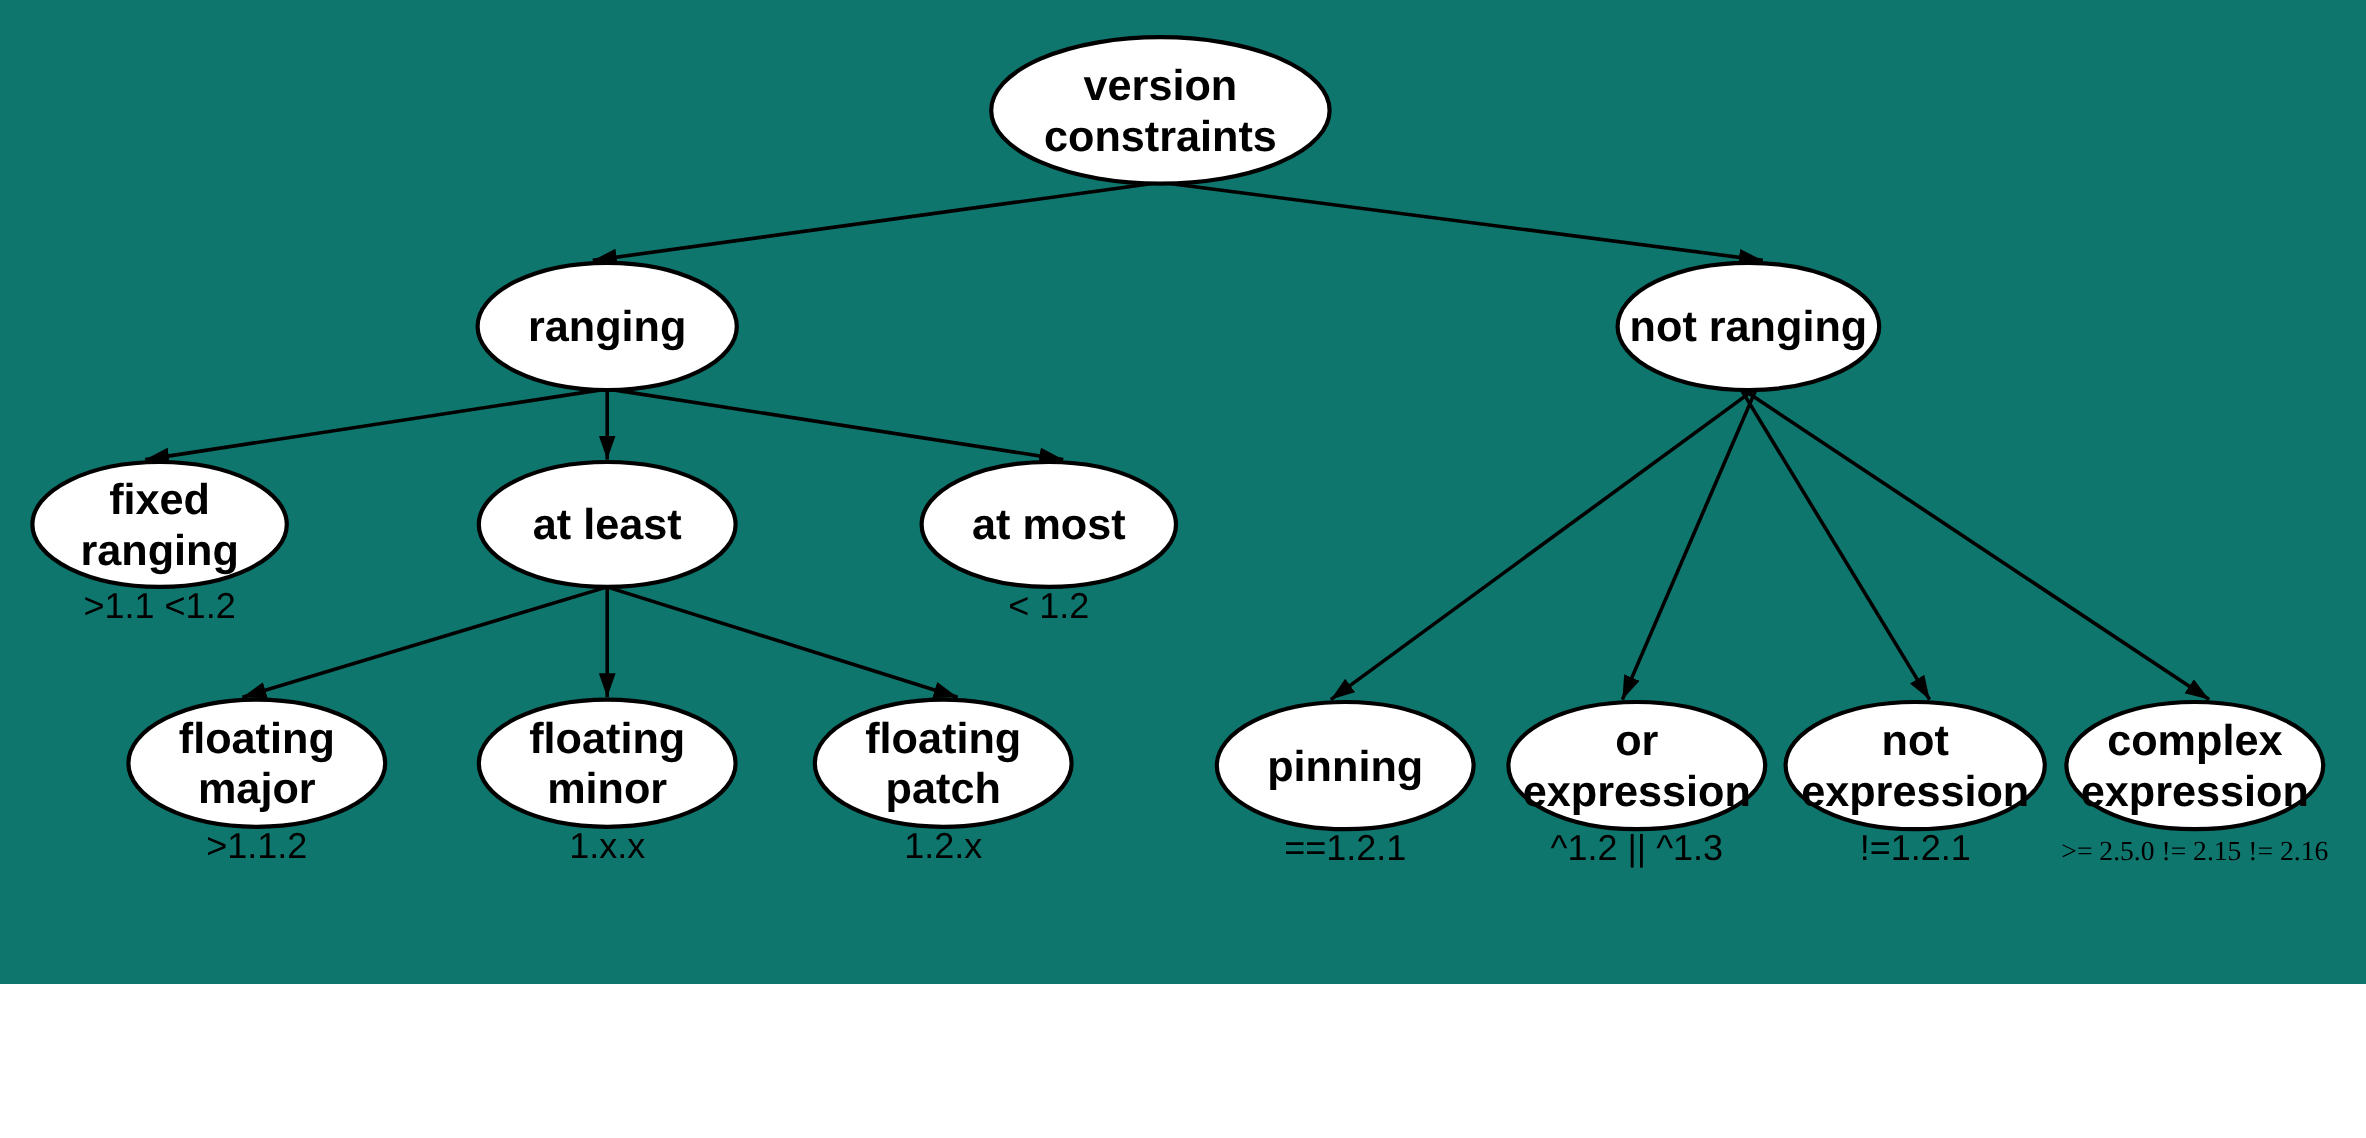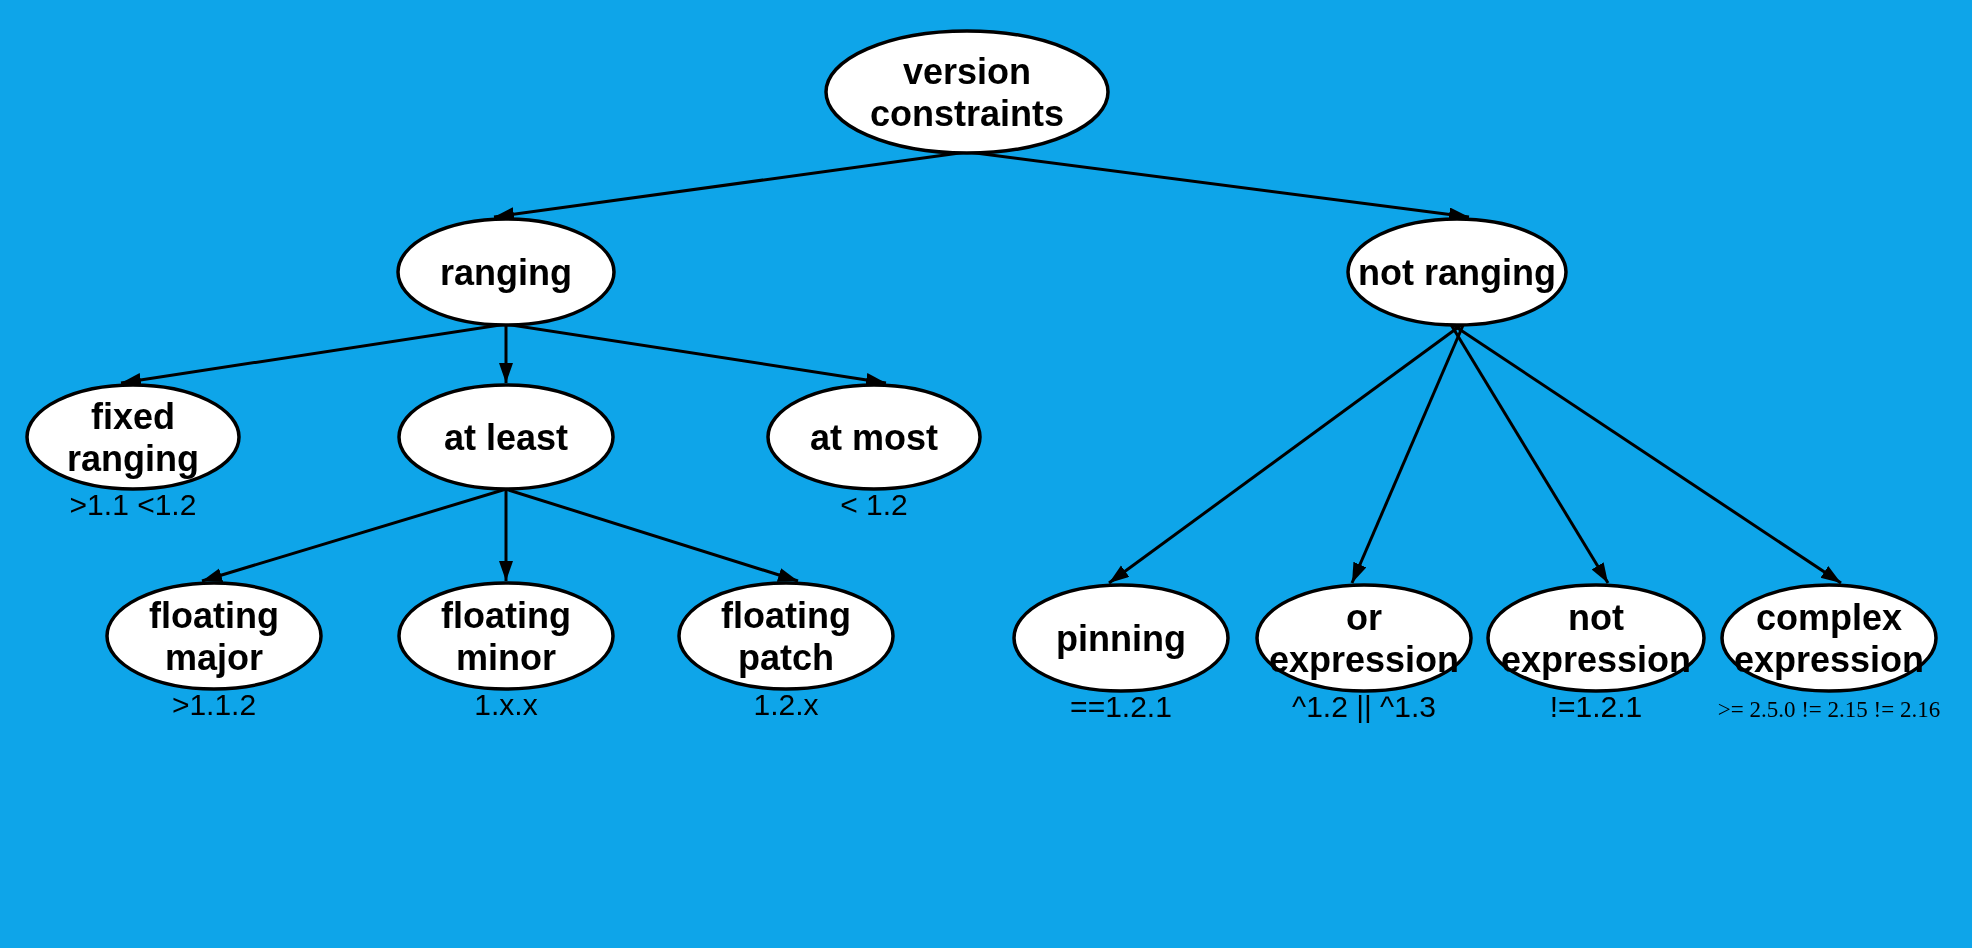--- a/index.html
+++ b/index.html
@@ -3,22 +3,22 @@
 <meta charset="utf-8">
 <style>
   html, body {
     margin: 0;
     padding: 0;
     background: #ffffff;
   }
   .stage {
     position: relative;
     width: 1972px;
-    height: 948px;
-    background: #0ea5e9;
+    height: 820px;
+    background: #0f766e;
     overflow: hidden;
   }
   svg { display: block; }
   .node-outline {
     fill: #ffffff;
     stroke: #000000;
     stroke-width: 3.5px;
   }
   .edge-line {
     stroke: #000000;

